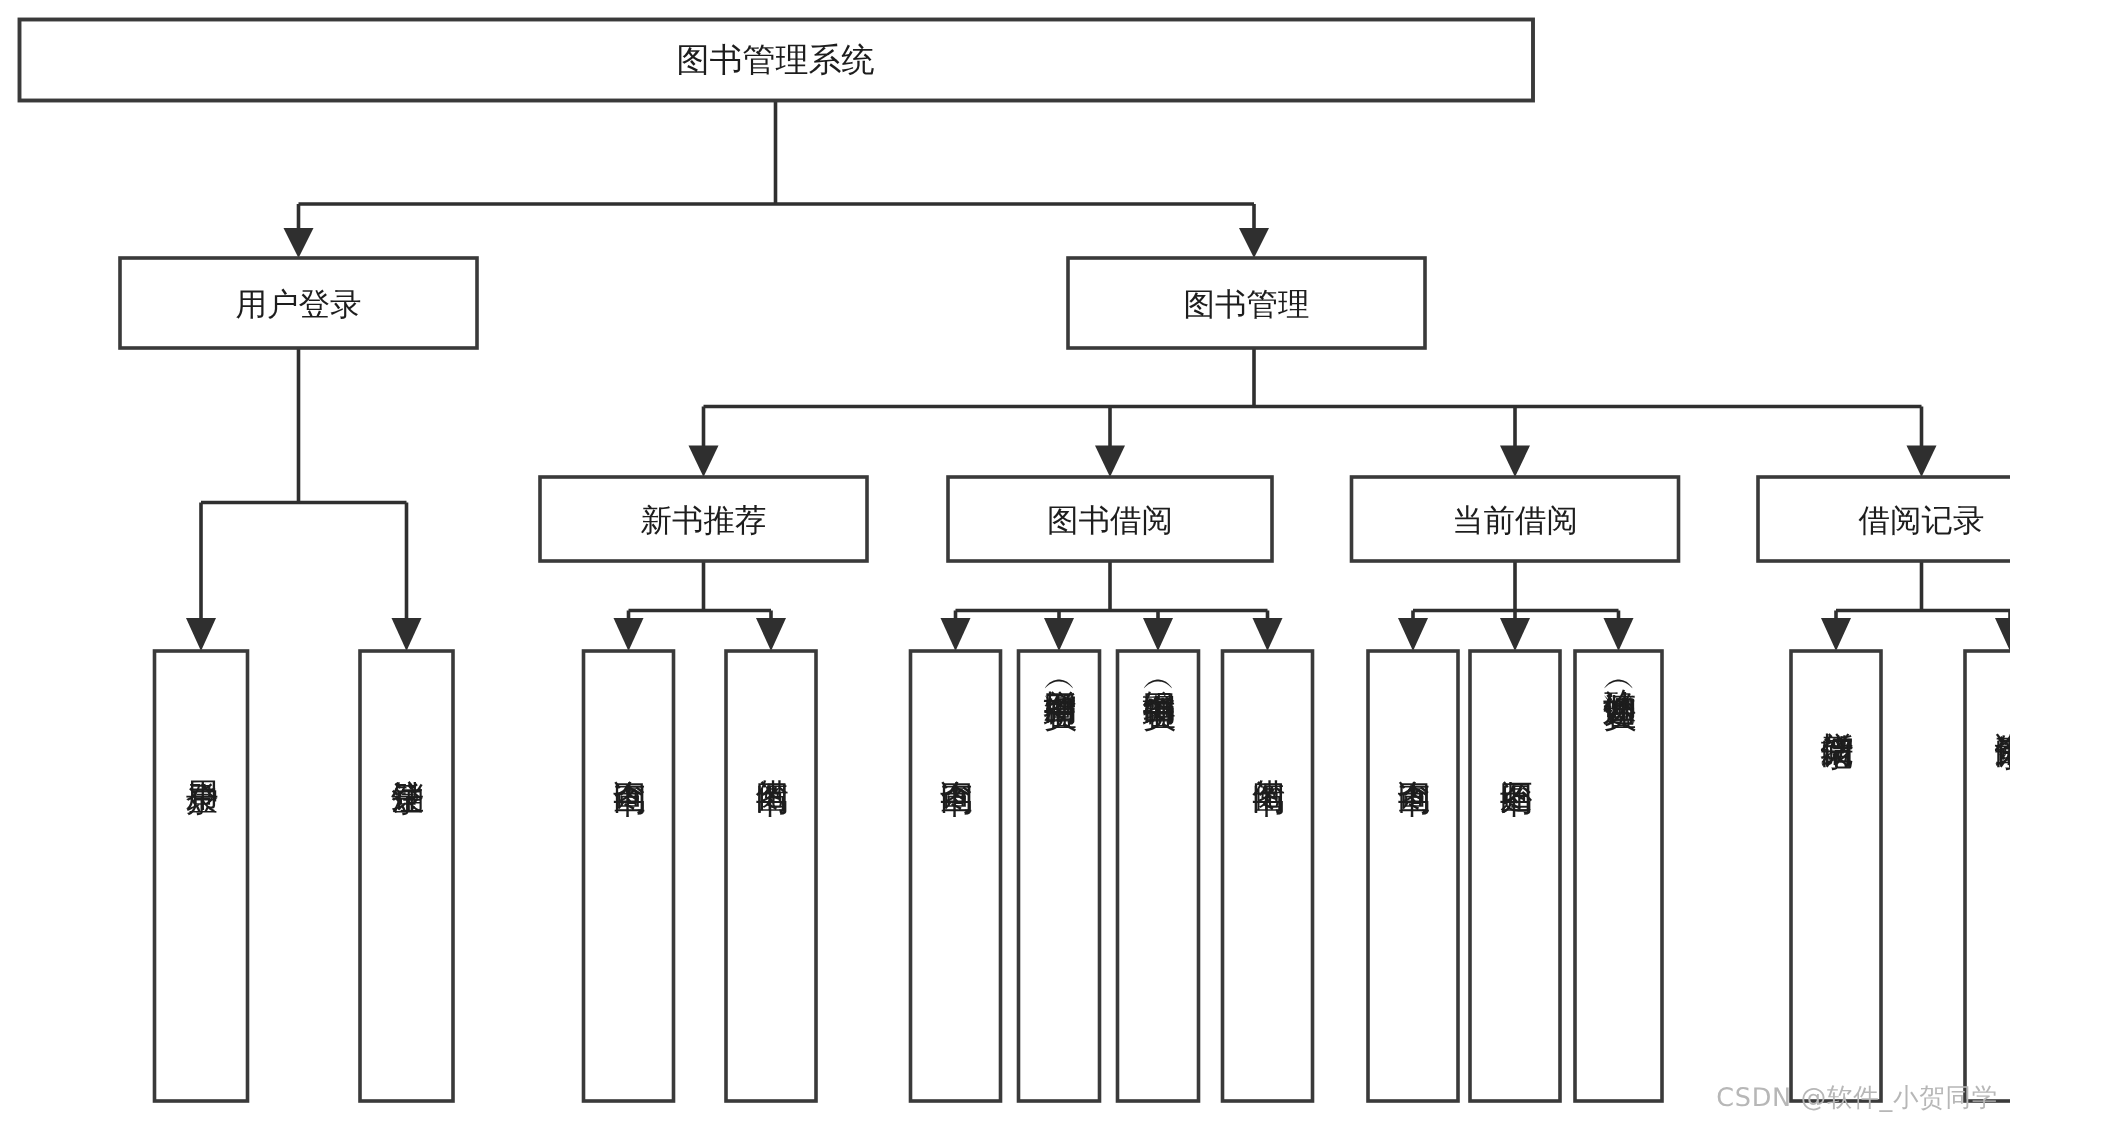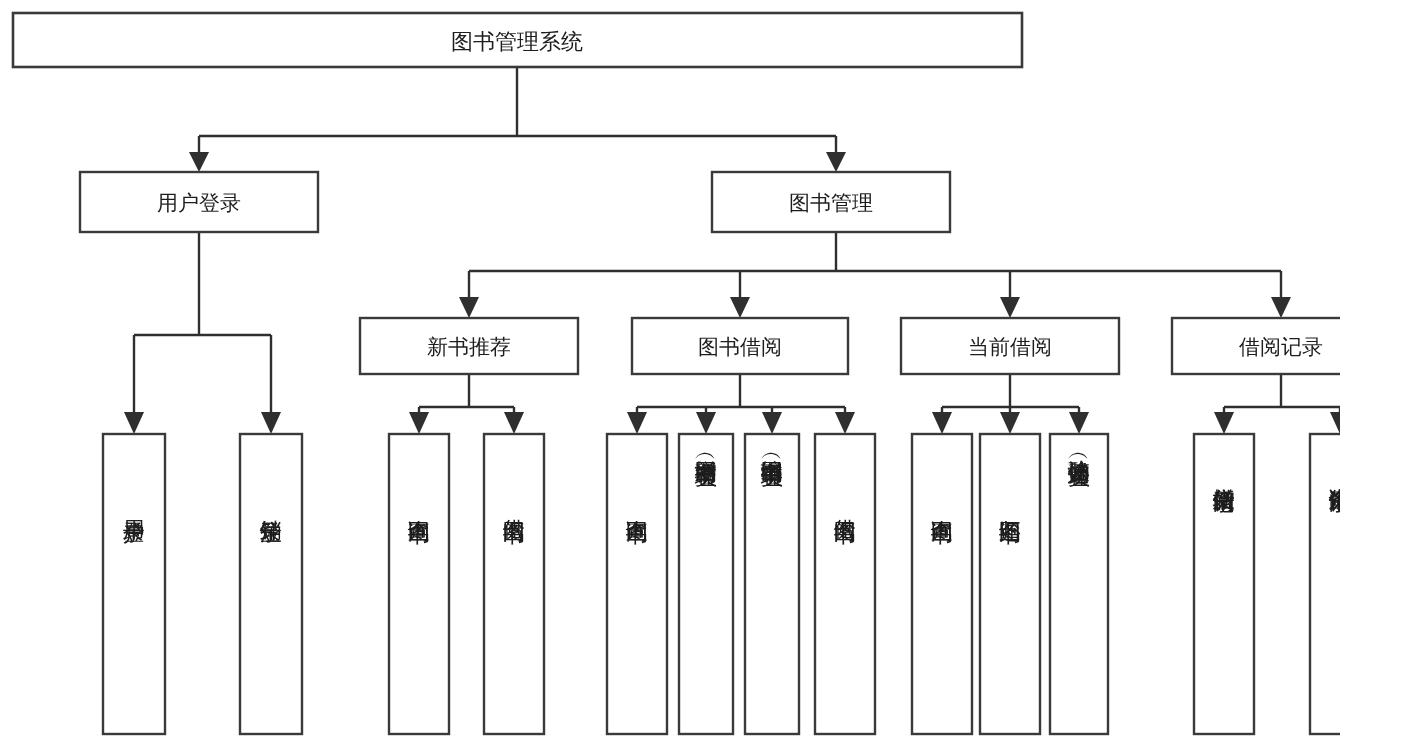--- a/index.html
+++ b/index.html
@@ -251,13 +251,14 @@
   <div class="leaf-label-wrap" style="left:1050px; top:434px; width:58px; height:300px;">
     <span class="leaf-label" style="margin-top:8px;">确认归还（管理员）</span>
   </div>
   <div class="leaf-label-wrap" style="left:1194px; top:434px; width:60px; height:300px;">
     <span class="leaf-label" style="margin-top:36px;">新增借阅记录</span>
   </div>
   <div class="leaf-label-wrap" style="left:1310px; top:434px; width:60px; height:300px;">
     <span class="leaf-label" style="margin-top:36px;">查询借阅记录</span>
   </div>
 
+  <div class="watermark">CSDN @软件_小贺同学</div>
 </div>
 
 </body></html>

